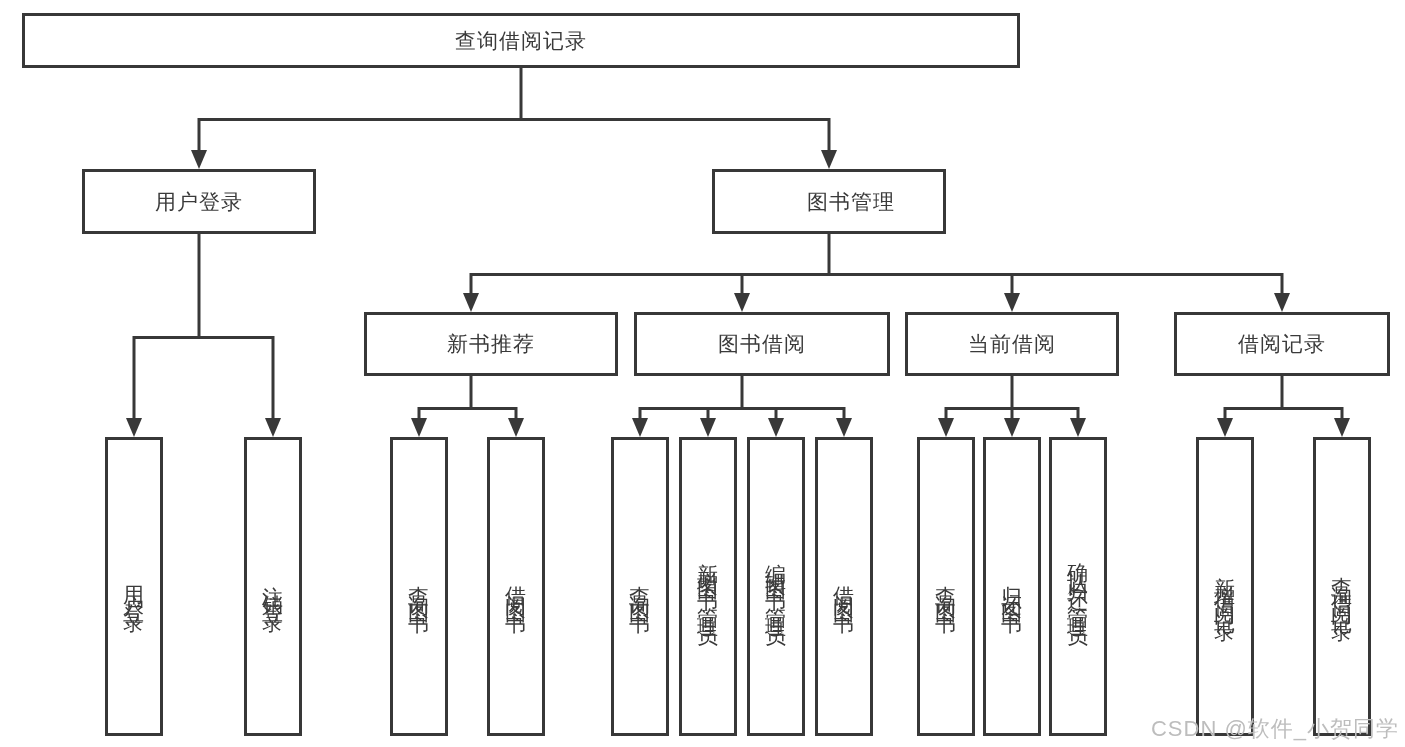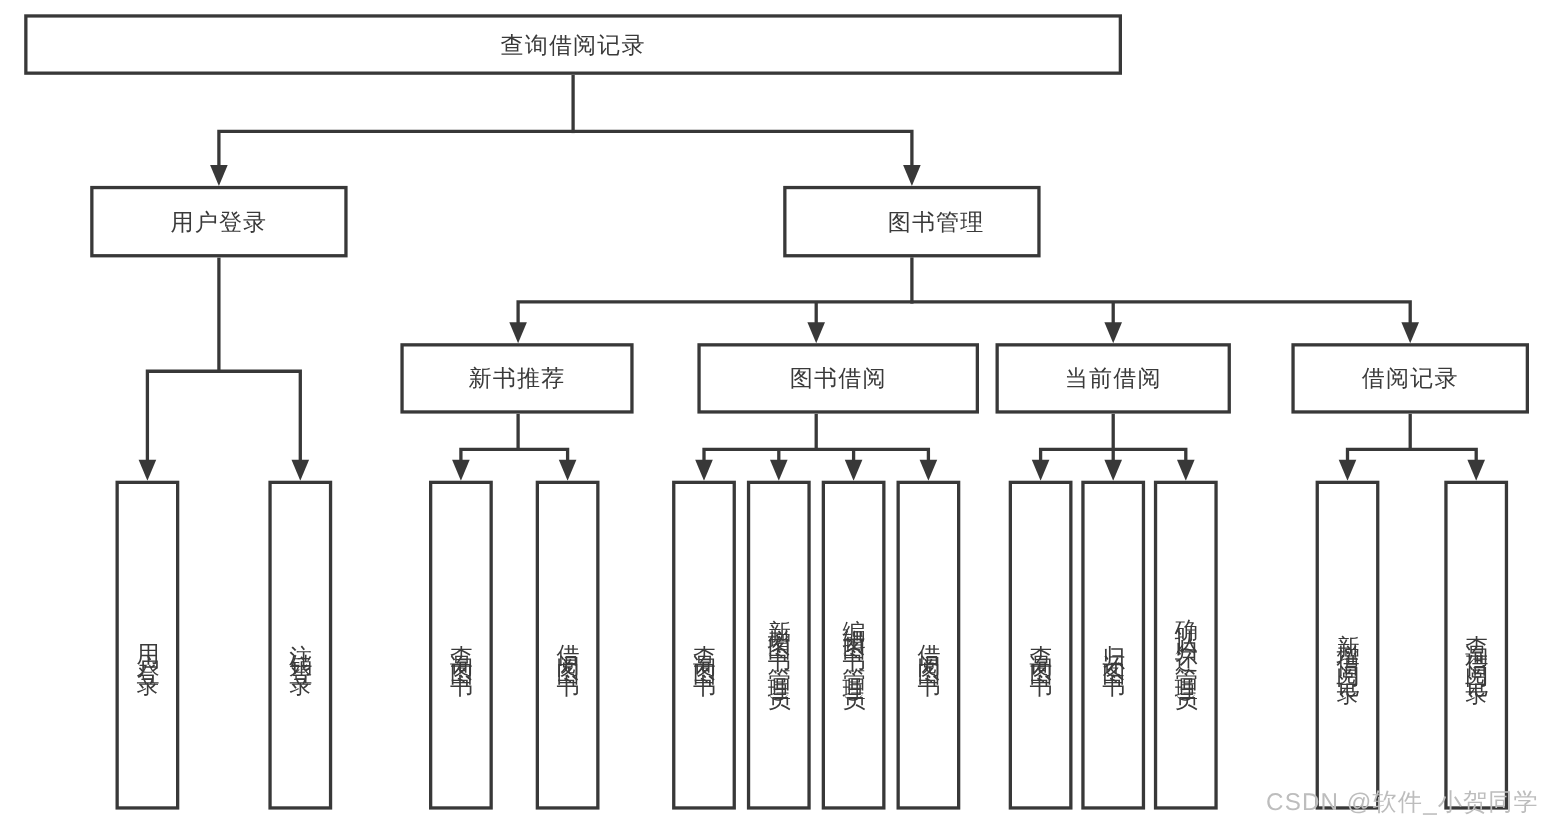--- a/index.html
+++ b/index.html
@@ -129,21 +129,21 @@
     <span>图书管理</span>
   </div>
 
   <div class="node vbox" style="left:105px; top:437px; width:58px; height:299px;">
     <span class="vtext">用户登录</span>
   </div>
   <div class="node vbox" style="left:244px; top:437px; width:58px; height:299px;">
     <span class="vtext">注销登录</span>
   </div>
 
-  <div class="node hbox" style="left:364px; top:312px; width:212px; height:64px;text-align:center;">
+  <div class="node hbox" style="left:364px; top:312px; width:254px; height:64px;text-align:center;">
     <span>新书推荐</span>
   </div>
   <div class="node hbox" style="left:634px; top:312px; width:256px; height:64px;">
     <span>图书借阅</span>
   </div>
   <div class="node hbox" style="left:905px; top:312px; width:214px; height:64px;text-align:right;">
     <span>当前借阅</span>
   </div>
   <div class="node hbox" style="left:1174px; top:312px; width:216px; height:64px;">
     <span>借阅记录</span>

